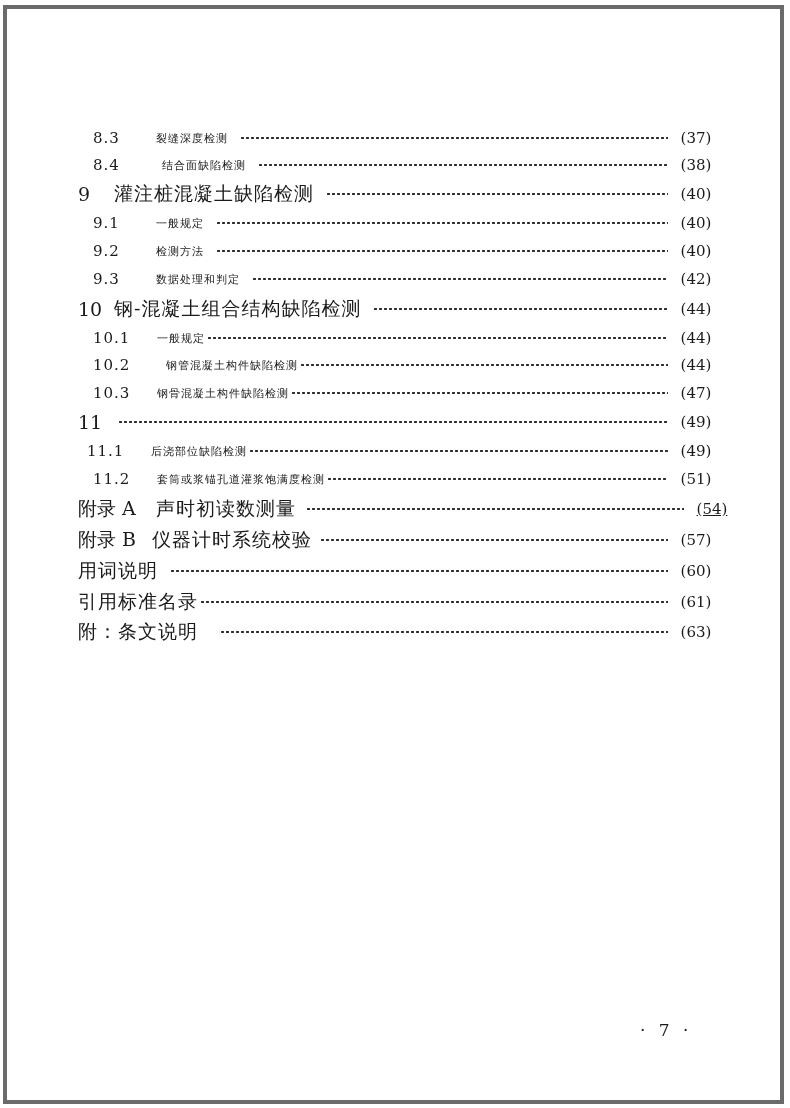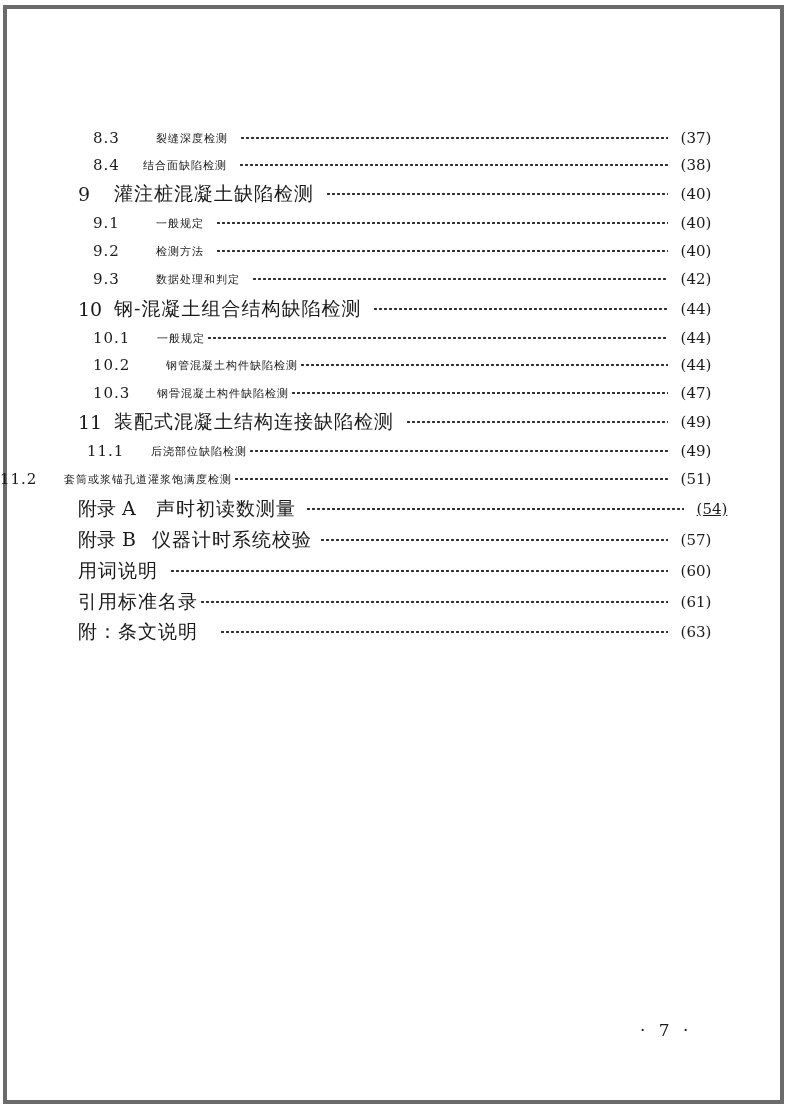--- a/index.html
+++ b/index.html
@@ -33,21 +33,21 @@
 
   <div class="row sub" style="top:124px;">
     <span class="num" style="margin-left:93px;width:44px;">8.3</span>
     <span class="title" style="margin-left:19px;">裂缝深度检测</span>
     <span class="dots" style="margin-left:12px;"></span>
     <span class="page" style="margin-right:72px;">(37)</span>
   </div>
 
   <div class="row sub" style="top:151px;">
     <span class="num" style="margin-left:93px;width:44px;">8.4</span>
-    <span class="title" style="margin-left:6px;">结合面缺陷检测</span>
+    <span class="title" style="margin-left:25px;">结合面缺陷检测</span>
     <span class="dots" style="margin-left:12px;"></span>
     <span class="page" style="margin-right:72px;">(38)</span>
   </div>
 
   <div class="row chap" style="top:180px;">
     <span class="num" style="margin-left:78px;width:28px;">9</span>
     <span class="title" style="margin-left:8px;">灌注桩混凝土缺陷检测</span>
     <span class="dots" style="margin-left:12px;"></span>
     <span class="page" style="margin-right:72px;">(40)</span>
   </div>
@@ -96,34 +96,33 @@
 
   <div class="row sub" style="top:379px;">
     <span class="num" style="margin-left:93px;width:52px;">10.3</span>
     <span class="title" style="margin-left:12px;">钢骨混凝土构件缺陷检测</span>
     <span class="dots" style="margin-left:2px;"></span>
     <span class="page" style="margin-right:72px;">(47)</span>
   </div>
 
   <div class="row chap" style="top:408px;">
     <span class="num" style="margin-left:78px;width:28px;">11</span>
-    <span class="title" style="margin-left:8px;">装配式混凝土结构连接缺陷检测</span>
     <span class="dots" style="margin-left:12px;"></span>
     <span class="page" style="margin-right:72px;">(49)</span>
   </div>
 
   <div class="row sub" style="top:437px;">
     <span class="num" style="margin-left:87px;width:52px;">11.1</span>
     <span class="title" style="margin-left:12px;">后浇部位缺陷检测</span>
     <span class="dots" style="margin-left:2px;"></span>
     <span class="page" style="margin-right:72px;">(49)</span>
   </div>
 
   <div class="row sub" style="top:465px;">
-    <span class="num" style="width:52px;">11.2</span>
+    <span class="num" style="margin-left:93px;width:52px;">11.2</span>
     <span class="title" style="margin-left:12px;">套筒或浆锚孔道灌浆饱满度检测</span>
     <span class="dots" style="margin-left:2px;"></span>
     <span class="page" style="margin-right:72px;">(51)</span>
   </div>
 
   <div class="row chap" style="top:495px;">
     <span class="num" style="margin-left:78px;width:66px;">附录 A</span>
     <span class="title" style="margin-left:12px;">声时初读数测量</span>
     <span class="dots" style="margin-left:10px;"></span>
     <span class="page" style="margin-right:56px;text-decoration:underline;">(54)</span>

